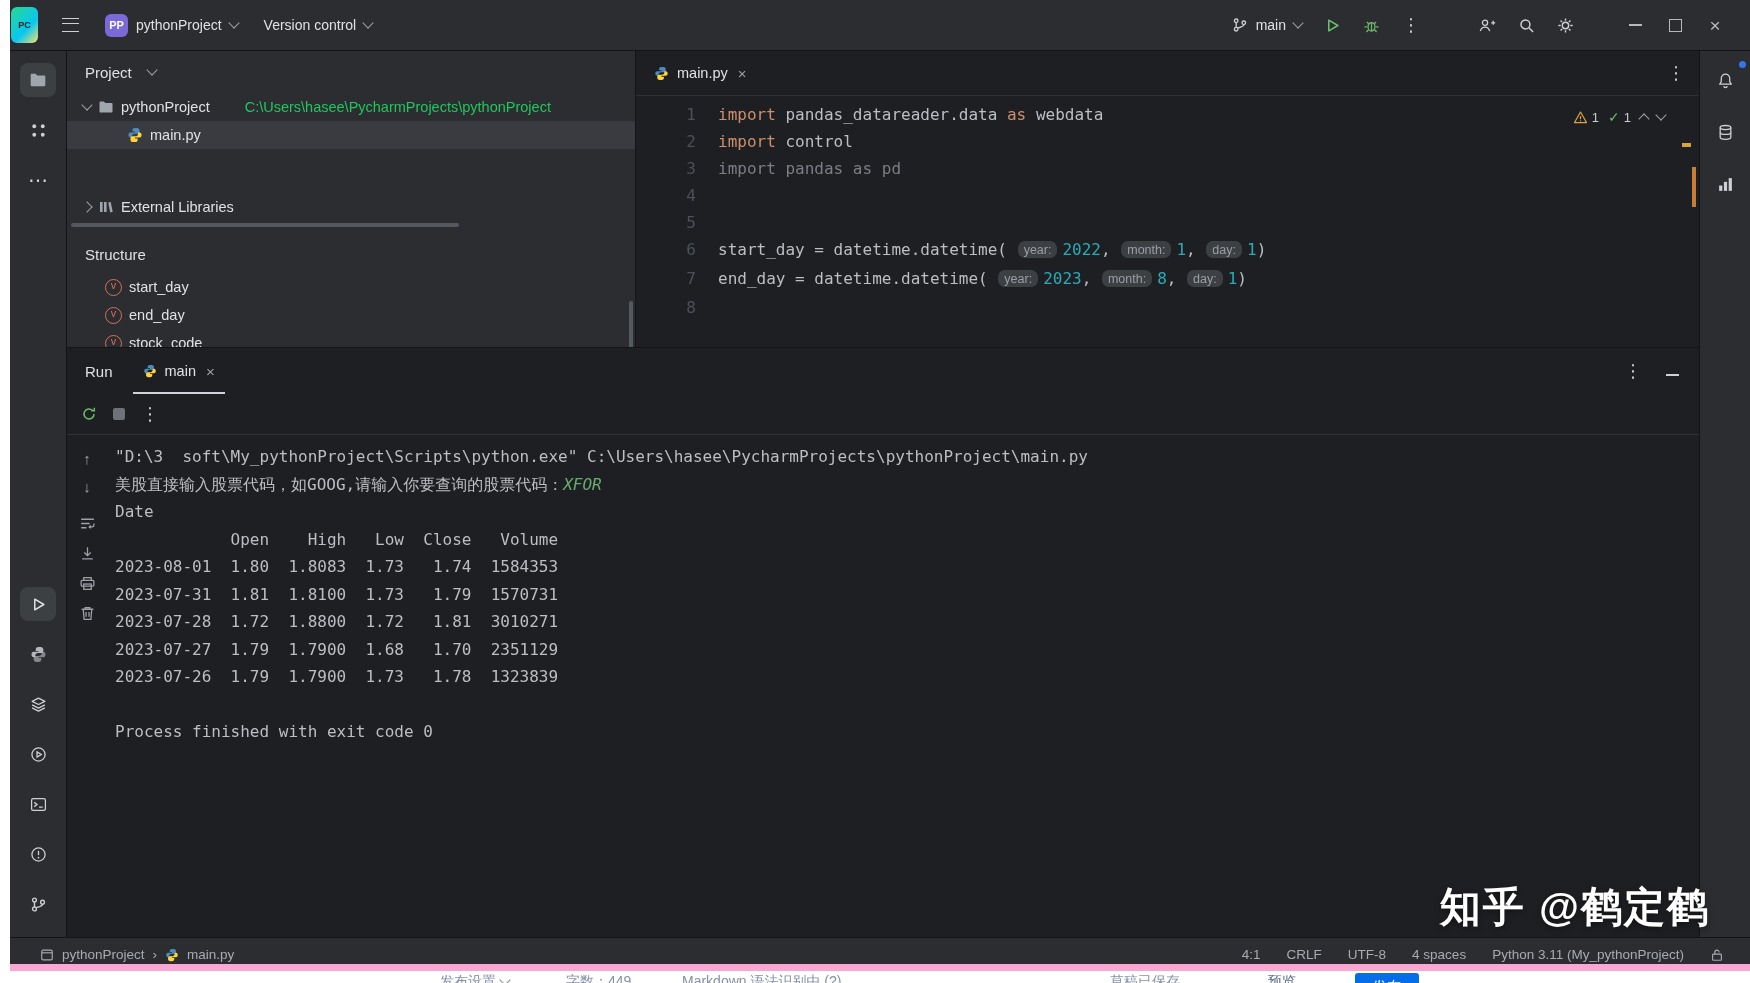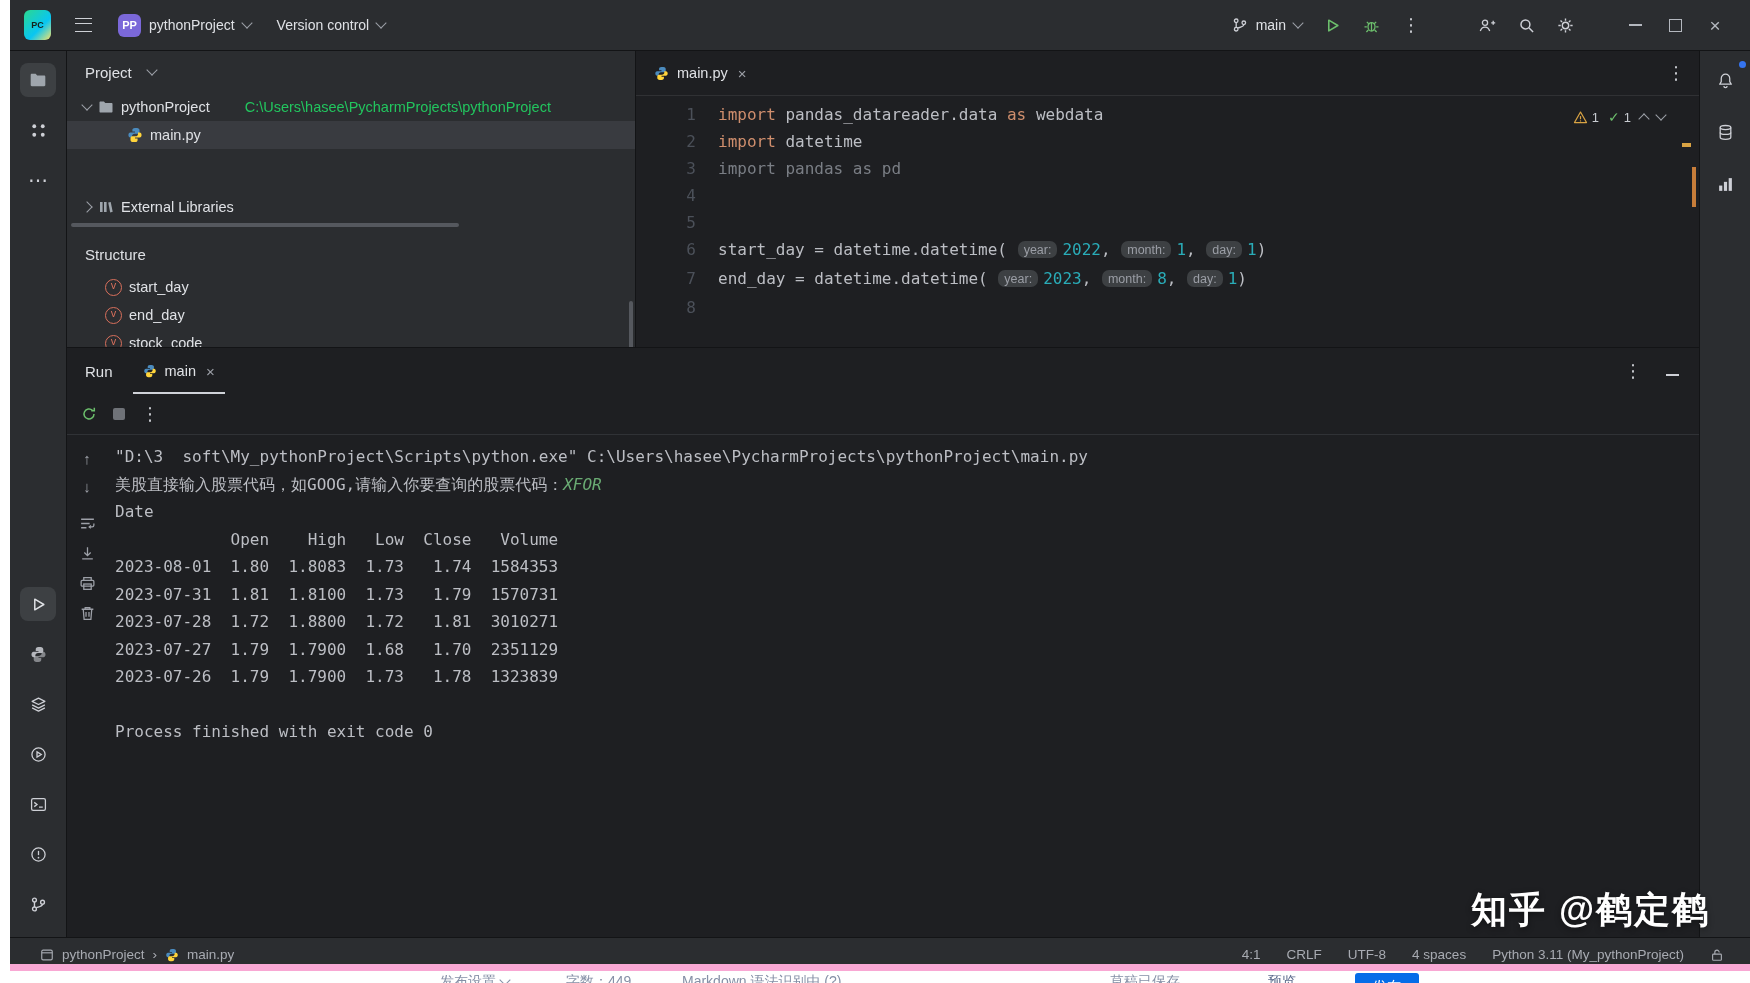--- a/index.html
+++ b/index.html
@@ -2,21 +2,21 @@
 <html><head>
 <meta charset="utf-8">
 <style>
   html,body{margin:0;padding:0;}
   .page{position:relative;width:1750px;height:983px;background:#ffffff;overflow:hidden;
         font-family:"Liberation Sans",sans-serif;color:#dfe1e5;font-size:14px;}
   .ide{position:absolute;left:10px;top:0;right:0;bottom:12px;background:#1e1f22;display:flex;flex-direction:column;}
 
   
   .titlebar{height:50px;background:#2b2d30;display:flex;align-items:center;flex:none;border-bottom:1px solid #131416;}
-  .logo{width:27px;height:30px;border-radius:6px;margin-left:14px;flex:none;
+  .logo{width:27px;height:36px;border-radius:6px;margin-left:1px;flex:none;
         background:linear-gradient(135deg,#2bd88f,#09c6f2 60%,#f7e36a);display:flex;align-items:center;justify-content:center;
         font-size:9px;font-weight:bold;color:#15221c;}
   .hamb{width:17px;height:12px;border-top:1.7px solid #ced0d6;border-bottom:1.7px solid #ced0d6;position:relative;margin-left:24px;flex:none;}
   .hamb::after{content:"";position:absolute;left:0;right:0;top:3.6px;height:1.7px;background:#ced0d6;}
   .tb-widget{display:flex;align-items:center;gap:8px;margin-left:26px;cursor:default;}
   .pp-badge{width:23px;height:23px;border-radius:6px;background:#7b68d9;color:#fff;font-size:11px;font-weight:bold;
             display:flex;align-items:center;justify-content:center;}
   .chev{width:7px;height:7px;border-right:1.5px solid #9da0a8;border-bottom:1.5px solid #9da0a8;display:inline-block;
         transform:rotate(45deg);margin-top:-4px;flex:none;}
   .chev.up{transform:rotate(225deg);margin-top:3px;}
@@ -104,21 +104,21 @@
   .sb-right{margin-left:auto;display:flex;align-items:center;gap:26px;}
   .sb-item{white-space:nowrap;}
 
   
   .left-strip{position:absolute;left:0;top:0;width:10px;height:983px;background:#ffffff;}
   .bottom-strip{position:absolute;left:0;bottom:0;width:1750px;height:12px;background:#ffffff;overflow:hidden;border-top:7px solid #f9a8d4;margin-left:10px;}
   .bs-item{position:absolute;top:2px;font-size:14px;color:#8590a6;white-space:nowrap;display:flex;align-items:center;gap:5px;}
   .bs-btn-blue{position:absolute;top:2px;background:#056de8;color:#fff;font-size:14px;border-radius:3px;padding:5px 18px;white-space:nowrap;}
 
   
-  .watermark{position:absolute;right:40px;bottom:48px;font-size:36px;font-weight:bold;color:#ffffff;letter-spacing:2px;
+  .watermark{position:absolute;right:40px;bottom:48px;font-size:41px;font-weight:bold;color:#ffffff;letter-spacing:2px;
              text-shadow:0 2px 6px rgba(0,0,0,0.45);pointer-events:none;}
 
   svg{display:block;}
 </style>
 </head>
 <body>
 
 <div class="page">
 
   <div class="left-strip"></div>
@@ -320,21 +320,21 @@
               <span class="kebab tabbar-right">⋮</span>
             </div>
 
             <div class="code">
               <div class="crow">
                   <span class="ln">1</span>
                   <span class="lc"><span class="tk-kw">import</span><span class="tk-id"> pandas_datareader.data </span><span class="tk-kw">as</span><span class="tk-id"> webdata</span></span>
                 </div>
               <div class="crow">
                   <span class="ln">2</span>
-                  <span class="lc"><span class="tk-kw">import</span><span class="tk-id"> datetime</span></span>
+                  <span class="lc"><span class="tk-kw">import</span><span class="tk-id"> control</span></span>
                 </div>
               <div class="crow">
                   <span class="ln">3</span>
                   <span class="lc"><span class="tk-dim">import pandas as pd</span></span>
                 </div>
               <div class="crow">
                   <span class="ln">4</span>
                   <span class="lc"></span>
                 </div>
               <div class="crow">

